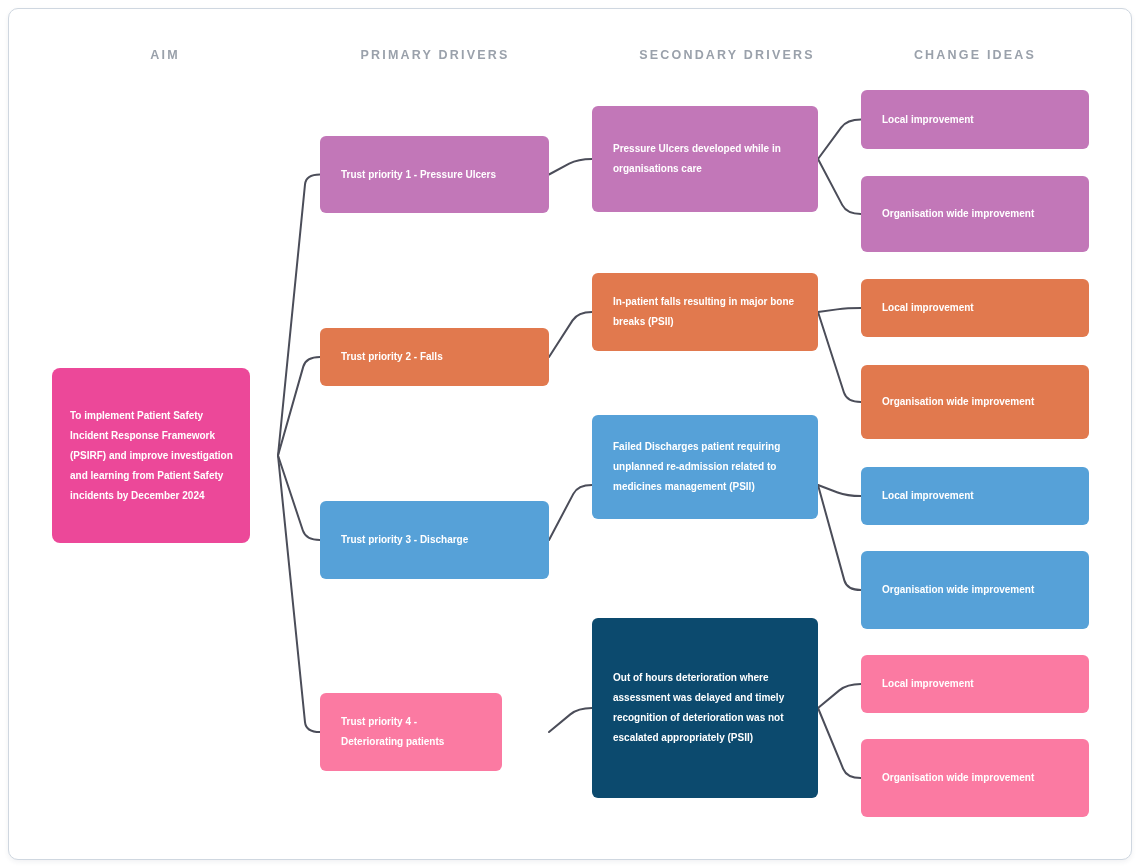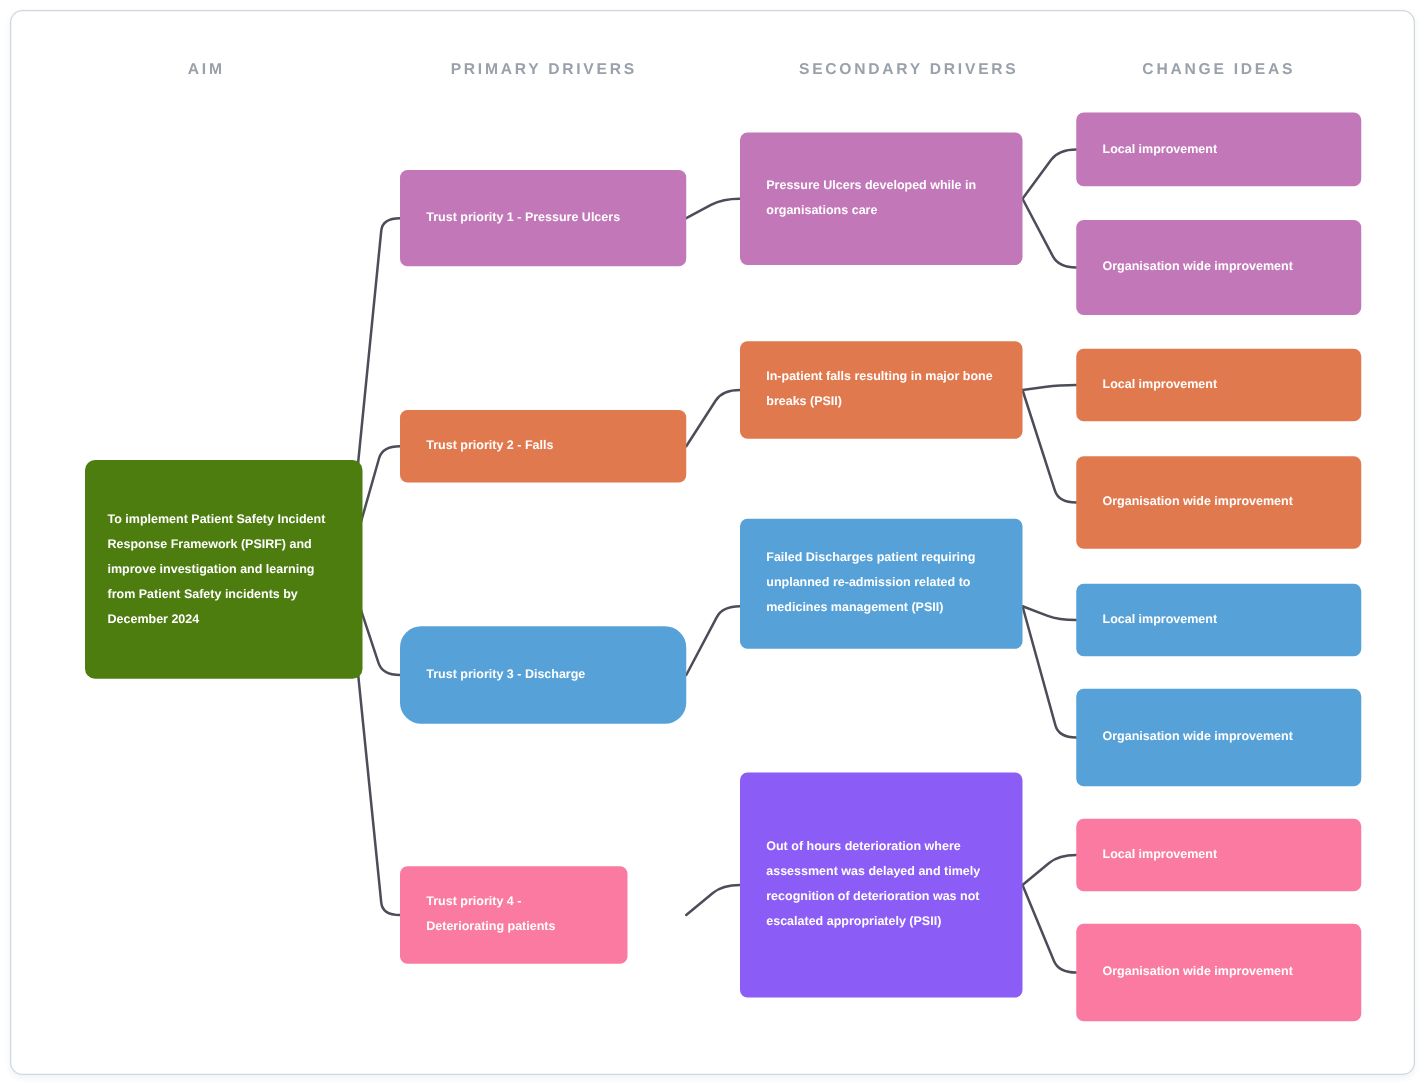--- a/index.html
+++ b/index.html
@@ -49,30 +49,30 @@
       <path d="M 818 485 L 844.3377684502394 580.3608857681082 Q 847 590 861 590" fill="none" stroke="#4b4d59" stroke-width="2" stroke-linecap="round"></path>
       <path d="M 278 455.5 L 304.99249446313183 722.050882823427 Q 306 732 320 732" fill="none" stroke="#4b4d59" stroke-width="2" stroke-linecap="round"></path>
       <path d="M 549 732 L 570.296056788753 714.3756771403423 Q 578 708 592 708" fill="none" stroke="#4b4d59" stroke-width="2" stroke-linecap="round"></path>
       <path d="M 818 708 L 839.296056788753 690.3756771403423 Q 847 684 861 684" fill="none" stroke="#4b4d59" stroke-width="2" stroke-linecap="round"></path>
       <path d="M 818 708 L 843.1725967222022 768.7614403639365 Q 847 778 861 778" fill="none" stroke="#4b4d59" stroke-width="2" stroke-linecap="round"></path>
     </svg>
 <div class="col-header" style="left: 165px;">AIM</div>
     <div class="col-header" style="left: 435px;">PRIMARY DRIVERS</div>
     <div class="col-header" style="left: 705px; margin-left: 22px;">SECONDARY DRIVERS</div>
     <div class="col-header" style="left: 975px;">CHANGE IDEAS</div>
-    <div class="node aim" style="left: 52px; top: 368px; width: 222px; height: 175px; background: #4d7c0f; margin-left: 16px;">To implement Patient Safety Incident Response Framework (PSIRF) and improve investigation and learning from Patient Safety incidents by December 2024</div>
+    <div class="node aim" style="left: 52px; top: 368px; width: 198px; height: 175px; background: #ec4899;">To implement Patient Safety Incident Response Framework (PSIRF) and improve investigation and learning from Patient Safety incidents by December 2024</div>
     <div class="node" style="left: 320px; top: 136px; width: 229px; height: 77px; background: rgb(194, 119, 184);">Trust priority 1 - Pressure Ulcers</div>
     <div class="node" style="left: 592px; top: 106px; width: 226px; height: 106px; background: rgb(194, 119, 184);">Pressure Ulcers developed while in organisations care</div>
     <div class="node" style="left: 861px; top: 90px; width: 228px; height: 59px; background: rgb(194, 119, 184);">Local improvement</div>
     <div class="node" style="left: 861px; top: 176px; width: 228px; height: 76px; background: rgb(194, 119, 184);">Organisation wide improvement</div>
     <div class="node" style="left: 320px; top: 328px; width: 229px; height: 58px; background: rgb(225, 121, 78);">Trust priority 2 - Falls</div>
     <div class="node" style="left: 592px; top: 273px; width: 226px; height: 78px; background: rgb(225, 121, 78);">In-patient falls resulting in major bone breaks (PSII)</div>
     <div class="node" style="left: 861px; top: 279px; width: 228px; height: 58px; background: rgb(225, 121, 78);">Local improvement</div>
     <div class="node" style="left: 861px; top: 365px; width: 228px; height: 74px; background: rgb(225, 121, 78);">Organisation wide improvement</div>
-    <div class="node" style="left: 320px; top: 501px; width: 229px; height: 78px; background: rgb(86, 161, 216); border-radius: 17px;">Trust priority 3 - Discharge</div>
+    <div class="node" style="left: 320px; top: 501px; width: 229px; height: 78px; background: rgb(86, 161, 216);">Trust priority 3 - Discharge</div>
     <div class="node" style="left: 592px; top: 415px; width: 226px; height: 104px; background: rgb(86, 161, 216);">Failed Discharges patient requiring unplanned re-admission related to medicines management (PSII)</div>
     <div class="node" style="left: 861px; top: 467px; width: 228px; height: 58px; background: rgb(86, 161, 216);">Local improvement</div>
     <div class="node" style="left: 861px; top: 551px; width: 228px; height: 78px; background: rgb(86, 161, 216);">Organisation wide improvement</div>
     <div class="node" style="left: 320px; top: 693px; width: 182px; height: 78px; background: rgb(251, 122, 162);">Trust priority 4 - Deteriorating patients</div>
-    <div class="node" style="left: 592px; top: 618px; width: 226px; height: 180px; background: #8b5cf6;">Out of hours deterioration where assessment was delayed and timely recognition of deterioration was not escalated appropriately (PSII)</div>
+    <div class="node" style="left: 592px; top: 618px; width: 226px; height: 180px; background: #0c4a6e;">Out of hours deterioration where assessment was delayed and timely recognition of deterioration was not escalated appropriately (PSII)</div>
     <div class="node" style="left: 861px; top: 655px; width: 228px; height: 58px; background: rgb(251, 122, 162);">Local improvement</div>
     <div class="node" style="left: 861px; top: 739px; width: 228px; height: 78px; background: rgb(251, 122, 162);">Organisation wide improvement</div>
   </div>
 
 </body></html>

